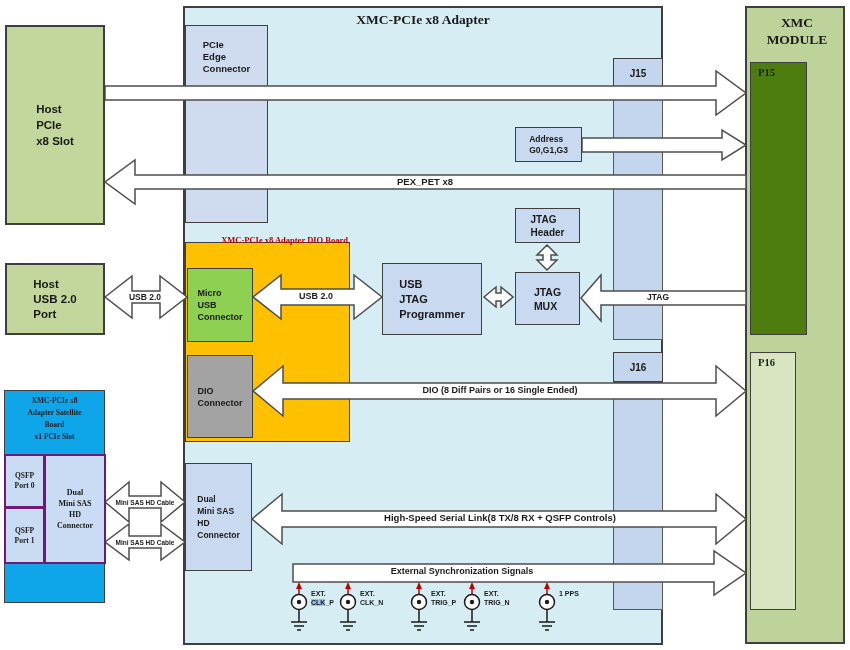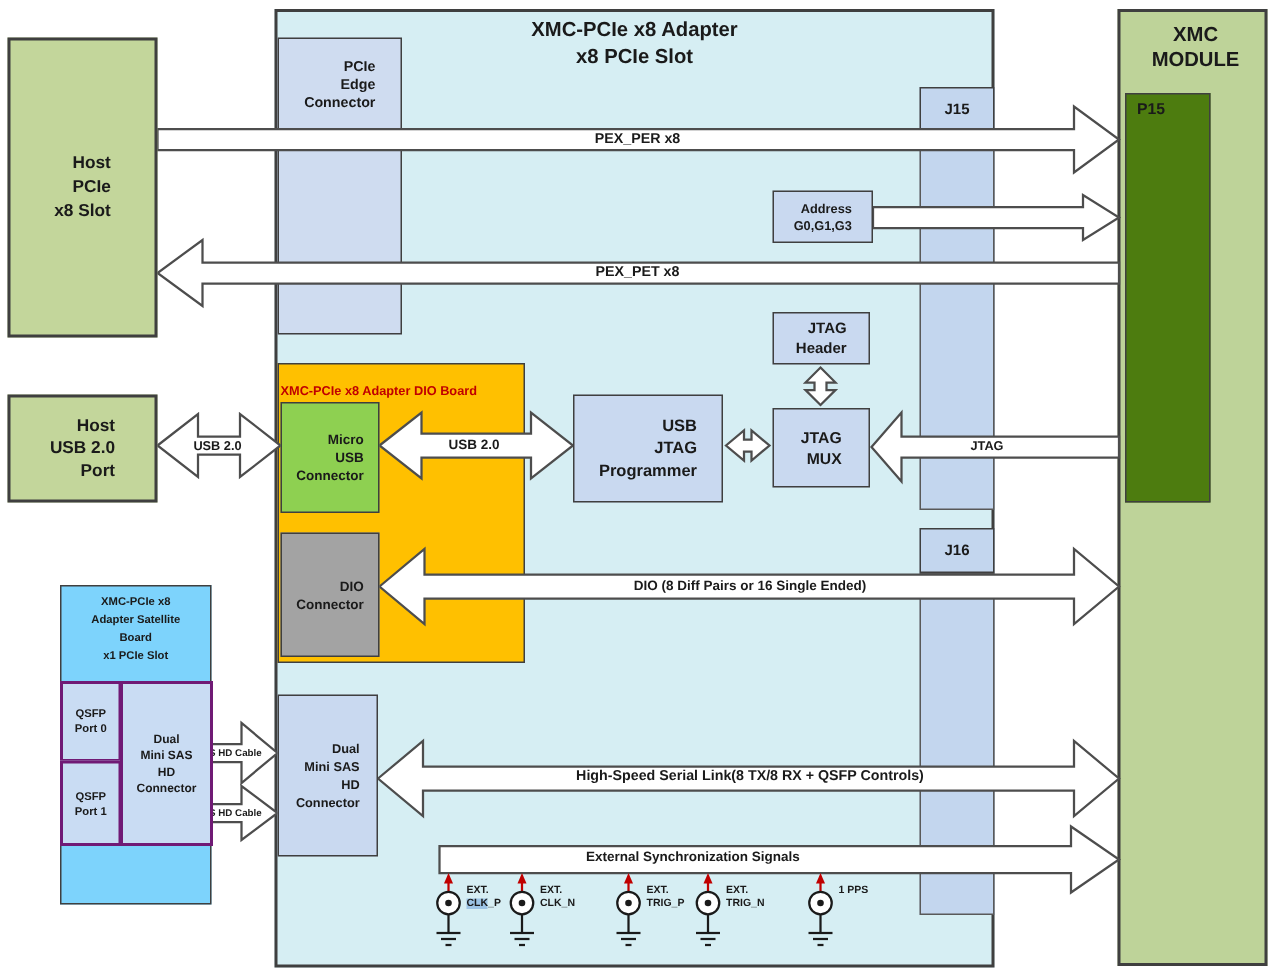--- a/index.html
+++ b/index.html
@@ -1,19 +1,19 @@
 <!DOCTYPE html>
 <html><head>
 <meta charset="utf-8">
 <style>
   * { margin:0; padding:0; box-sizing:border-box; }
   body { background:#ffffff; font-family:"Liberation Sans", sans-serif; }
   #canvas { position:relative; width:850px; height:650px; background:#ffffff; overflow:hidden; color:#1a1a1a; }
-  .abs { position:absolute; }
-  .box { position:absolute; border:1.5px solid #3f3f3f; display:flex; align-items:center; justify-content:center; text-align:right; font-weight:bold; }
+  .abs { position:absolute;font-family:Liberation Serif, serif; }
+  .box { position:absolute; border:1.5px solid #3f3f3f; display:flex; align-items:center; justify-content:center; text-align:left; font-weight:bold; }
   .pre { white-space:pre-line; }
   
   #adapter { left:183px; top:6px; width:480px; height:639px; background:#d6eef3; border:2px solid #3f3f3f; z-index:5; }
   #adapter-title { left:183px; top:11px; width:480px; text-align:center; font-weight:bold; font-size:13.5px; line-height:18px; z-index:30; }
   #xmc-module { left:745px; top:6px; width:100px; height:638px; background:#bed399; border:2px solid #3f3f3f; z-index:10; }
   #xmc-title { left:745px; top:14px; width:104px; text-align:center; font-weight:bold; font-size:13.5px; line-height:17px; z-index:30; white-space:pre-line; }
   #p15 { left:750px; top:62px; width:57px; height:273px; background:#4d7c0f; border:1.5px solid #3f3f3f; z-index:15; font-size:10.5px; font-weight:bold; padding:4px 0 0 7px; }
   #p16 { left:750px; top:352px; width:46px; height:258px; background:#d9e5c0; border:1.5px solid #3f3f3f; z-index:15; font-size:10.5px; font-weight:bold; padding:4px 0 0 7px; }
   
   #host-pcie { left:5px; top:25px; width:100px; height:200px; background:#c3d69b; border:2px solid #3f3f3f; font-size:11.5px; line-height:16px; z-index:50; }
@@ -21,31 +21,31 @@
   
   #edge-conn { left:185px; top:25px; width:83px; height:63px; background:#cfdcf0; font-size:9.5px; line-height:12px; z-index:25; }
   #edge-ext  { left:185px; top:88px; width:83px; height:135px; background:#cfdcf0; z-index:24; }
   
   #jstrip1 { left:613px; top:88px; width:50px; height:252px; background:#c3d6ee; border:1px solid #595959; z-index:20; }
   #jstrip2 { left:613px; top:382px; width:50px; height:228px; background:#c3d6ee; border:1px solid #595959; z-index:20; }
   #j15 { left:613px; top:58px; width:50px; height:30px; background:#c3d6ee; font-size:10px; z-index:25; }
   #j16 { left:613px; top:352px; width:50px; height:30px; background:#c3d6ee; font-size:10px; z-index:25; }
   
   #dio-board { left:185px; top:242px; width:165px; height:200px; background:#ffc000; border:1.5px solid #3f3f3f; z-index:15; }
-  #dio-board-title { left:187px; top:255px; width:161px; text-align:left; font-weight:bold; font-size:8.5px; color:#c00000; z-index:30; }
+  #dio-board-title { left:187px; top:235px; width:161px; text-align:right; font-weight:bold; font-size:8.5px; color:#c00000; z-index:30; }
   #micro-usb { left:187px; top:268px; width:66px; height:74px; background:#8ed051; font-size:9px; line-height:12px; z-index:50; }
   #dio-conn  { left:187px; top:355px; width:66px; height:83px; background:#a3a3a3; font-size:9px; line-height:12px; z-index:50; }
   
   #usb-jtag { left:382px; top:263px; width:100px; height:72px; background:#c9d9f0; font-size:11px; line-height:15px; z-index:50; }
   #jtag-mux { left:515px; top:272px; width:65px; height:53px; background:#c9d9f0; font-size:10.5px; line-height:14px; z-index:50; }
   #jtag-header { left:515px; top:208px; width:65px; height:35px; background:#c9d9f0; font-size:10px; line-height:13px; z-index:50; }
   #addr-box { left:515px; top:127px; width:67px; height:35px; background:#c9d9f0; font-size:8.5px; line-height:11px; z-index:50; }
   #adapter-sas { left:185px; top:463px; width:67px; height:108px; background:#c9d9f0; font-size:8.5px; line-height:12px; z-index:50; }
   
-  #satellite { left:4px; top:390px; width:101px; height:213px; background:#7dd3fc; border:1.5px solid #3f3f3f; z-index:50;margin-left:36px; }
+  #satellite { left:4px; top:390px; width:101px; height:213px; background:#0ea5e9; border:1.5px solid #3f3f3f; z-index:50; }
   #sat-title { position:absolute; left:0; top:4px; width:100%; text-align:center; font-weight:bold; font-size:7.5px; line-height:12px; white-space:pre-line; }
   .sat-cell { position:absolute; border:2px solid #701a75; background:#c9dcf3; display:flex; align-items:center; justify-content:center; text-align:center; font-weight:bold; white-space:pre-line; }
   #qsfp0 { left:-1px; top:63px; width:41px; height:54px; font-size:7.5px; line-height:10px; }
   #qsfp1 { left:-1px; top:116px; width:41px; height:57px; font-size:7.5px; line-height:10px; }
   #sat-sas { left:39px; top:63px; width:62px; height:110px; font-size:8px; line-height:11px; }
   
   .alabel { position:absolute; text-align:center; font-weight:bold; z-index:45; }
   #lbl-pexper { left:300px; top:87px; width:250px; font-size:9.5px; }
   #lbl-pexpet { left:300px; top:176px; width:250px; font-size:9.5px; }
   #lbl-usbhost { left:110px; top:292px; width:70px; font-size:8.5px; }
@@ -62,27 +62,27 @@
   #svg-layer { position:absolute; left:0; top:0; z-index:40; pointer-events:none; }
 </style>
 </head>
 <body>
 
 <div id="canvas">
 
   <div class="abs" id="adapter"></div>
   <div class="abs" id="adapter-title">
     <div>XMC-PCIe x8 Adapter</div>
-    <div>x8 PCIe Slot</div>
   </div>
 
   <div class="abs" id="xmc-module"></div>
   <div class="abs" id="xmc-title">XMC
 MODULE</div>
   <div class="abs" id="p15"><span>P15</span></div>
+  <div class="abs" id="p16"><span>P16</span></div>
 
   <div class="box pre" id="host-pcie">Host
 PCIe
 x8 Slot</div>
   <div class="box pre" id="host-usb">Host
 USB 2.0
 Port</div>
 
   <div class="box pre" id="edge-conn">PCIe
 Edge
@@ -195,21 +195,20 @@
         <circle cx="547" cy="602" r="7.5" fill="#ffffff"></circle>
           <circle cx="547" cy="602" r="2.2" fill="#1a1a1a" stroke="none"></circle>
         <line x1="547" y1="609.5" x2="547" y2="622"></line>
           <line x1="539" y1="622" x2="555" y2="622"></line>
           <line x1="542" y1="626" x2="552" y2="626"></line>
           <line x1="545" y1="630" x2="549" y2="630"></line>
       </g>
     </g>
   </svg>
 
-  <div class="alabel" id="lbl-pexper">PEX_PER x8</div>
   <div class="alabel" id="lbl-pexpet">PEX_PET x8</div>
   <div class="alabel" id="lbl-usbhost">USB 2.0</div>
   <div class="alabel" id="lbl-usbboard">USB 2.0</div>
   <div class="alabel" id="lbl-jtag">JTAG</div>
   <div class="alabel" id="lbl-dio">DIO (8 Diff Pairs or 16 Single Ended)</div>
   <div class="alabel" id="lbl-hss">High-Speed Serial Link(8 TX/8 RX + QSFP Controls)</div>
   <div class="alabel" id="lbl-extsync">External Synchronization Signals</div>
   <div class="alabel" id="lbl-sas1">Mini SAS HD Cable</div>
   <div class="alabel" id="lbl-sas2">Mini SAS HD Cable</div>
 

